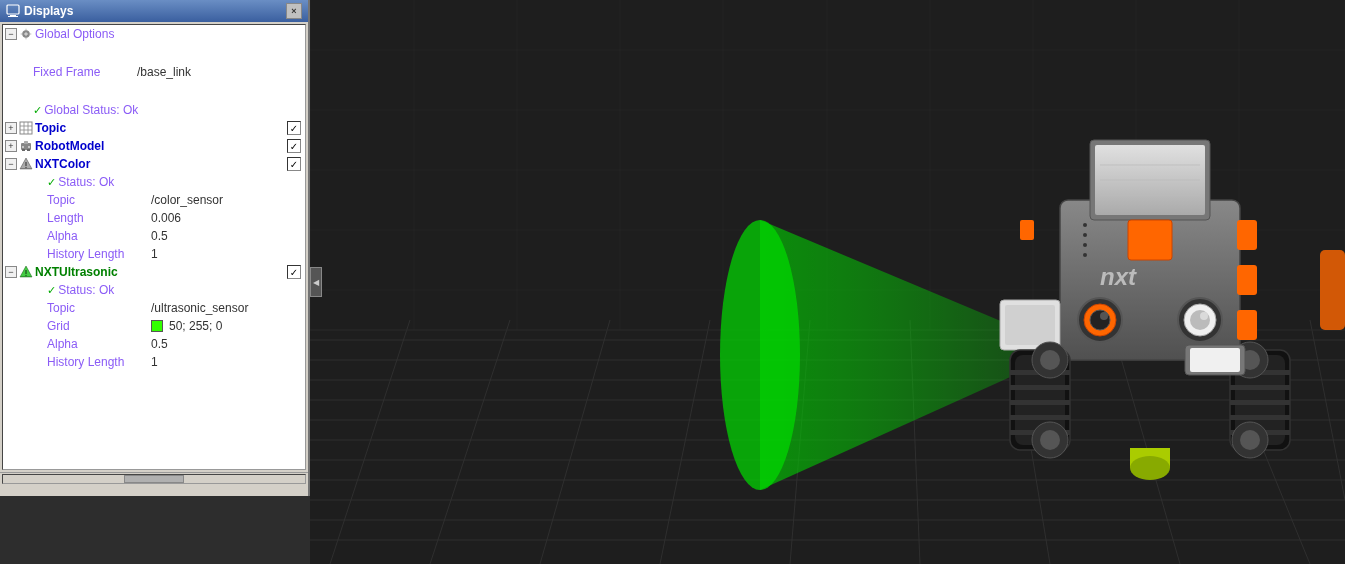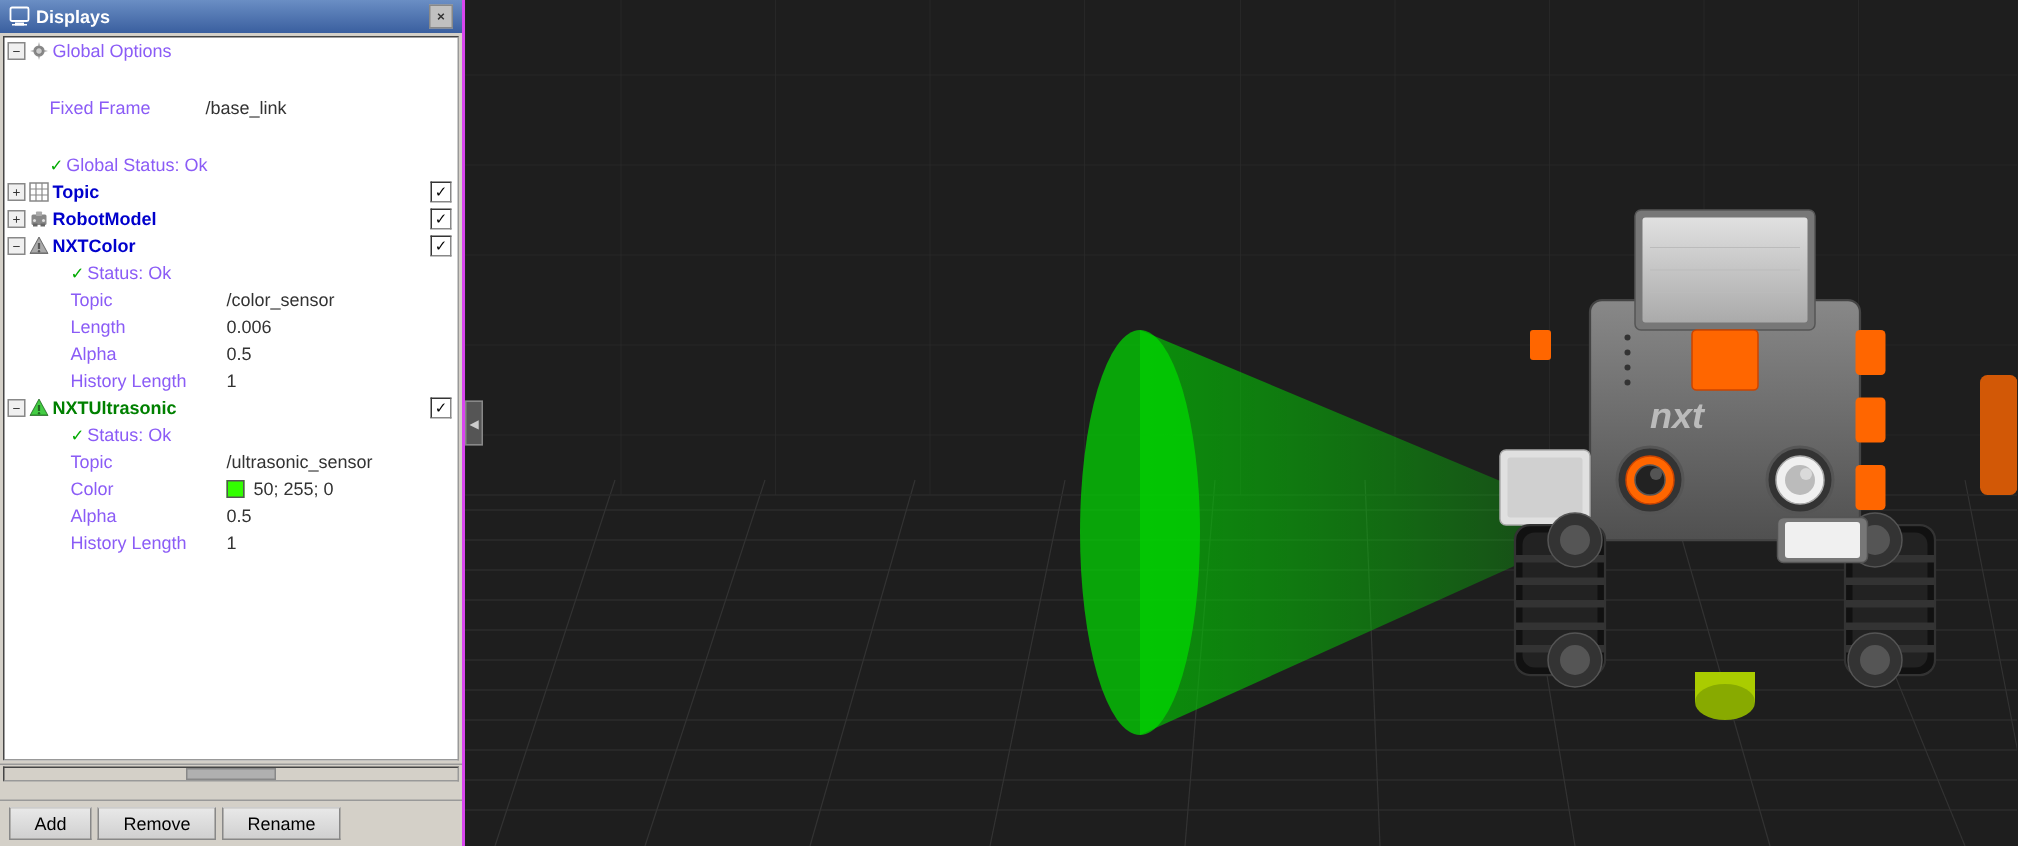--- a/index.html
+++ b/index.html
@@ -10,23 +10,23 @@
       font-family: 'Arial', sans-serif;
       font-size: 12px;
       background: #2d2d2d;
       overflow: hidden;
     }
 
     
     #left-panel {
       width: 310px;
       min-width: 310px;
-      height: 564px;
+      height: 496px;
       background: #d4d0c8;
-      border-right: 2px solid #d946ef;
+      border-right: 2px solid #737373;
       display: flex;
       flex-direction: column;
     }
 
     #panel-titlebar {
       background: linear-gradient(to bottom, #6a8ec4, #3a5f9f);
       color: white;
       padding: 3px 6px;
       display: flex;
       align-items: center;
@@ -385,21 +385,21 @@
     </div>
 
     <div class="tree-row indent-2">
       <span class="no-expand"></span>
       <span class="label-key">Topic</span>
       <span class="label-value">/ultrasonic_sensor</span>
     </div>
 
     <div class="tree-row indent-2">
       <span class="no-expand"></span>
-      <span class="label-key">Color</span>
+      <span class="label-key">Grid</span>
       <span class="icon-color" style="background:#32ff00; margin-left:4px;"></span>
       <span class="label-value">50; 255; 0</span>
     </div>
 
     <div class="tree-row indent-2">
       <span class="no-expand"></span>
       <span class="label-key">Alpha</span>
       <span class="label-value">0.5</span>
     </div>
 
@@ -412,25 +412,20 @@
   </div>
 
   <div id="scrollbar-area">
     <div id="h-scrollbar">
       <div id="h-scroll-thumb"></div>
     </div>
   </div>
 
   <div id="bottom-bar"></div>
 
-  <div id="button-bar">
-    <button class="panel-btn">Add</button>
-    <button class="panel-btn">Remove</button>
-    <button class="panel-btn">Rename</button>
-  </div>
 </div>
 
 <div id="right-panel">
   
   <div id="collapse-handle">◀</div>
 
   
   <svg id="scene-svg" viewBox="0 0 1035 564" preserveAspectRatio="xMidYMid slice">
 
     <rect width="1035" height="564" fill="#1e1e1e"></rect>

